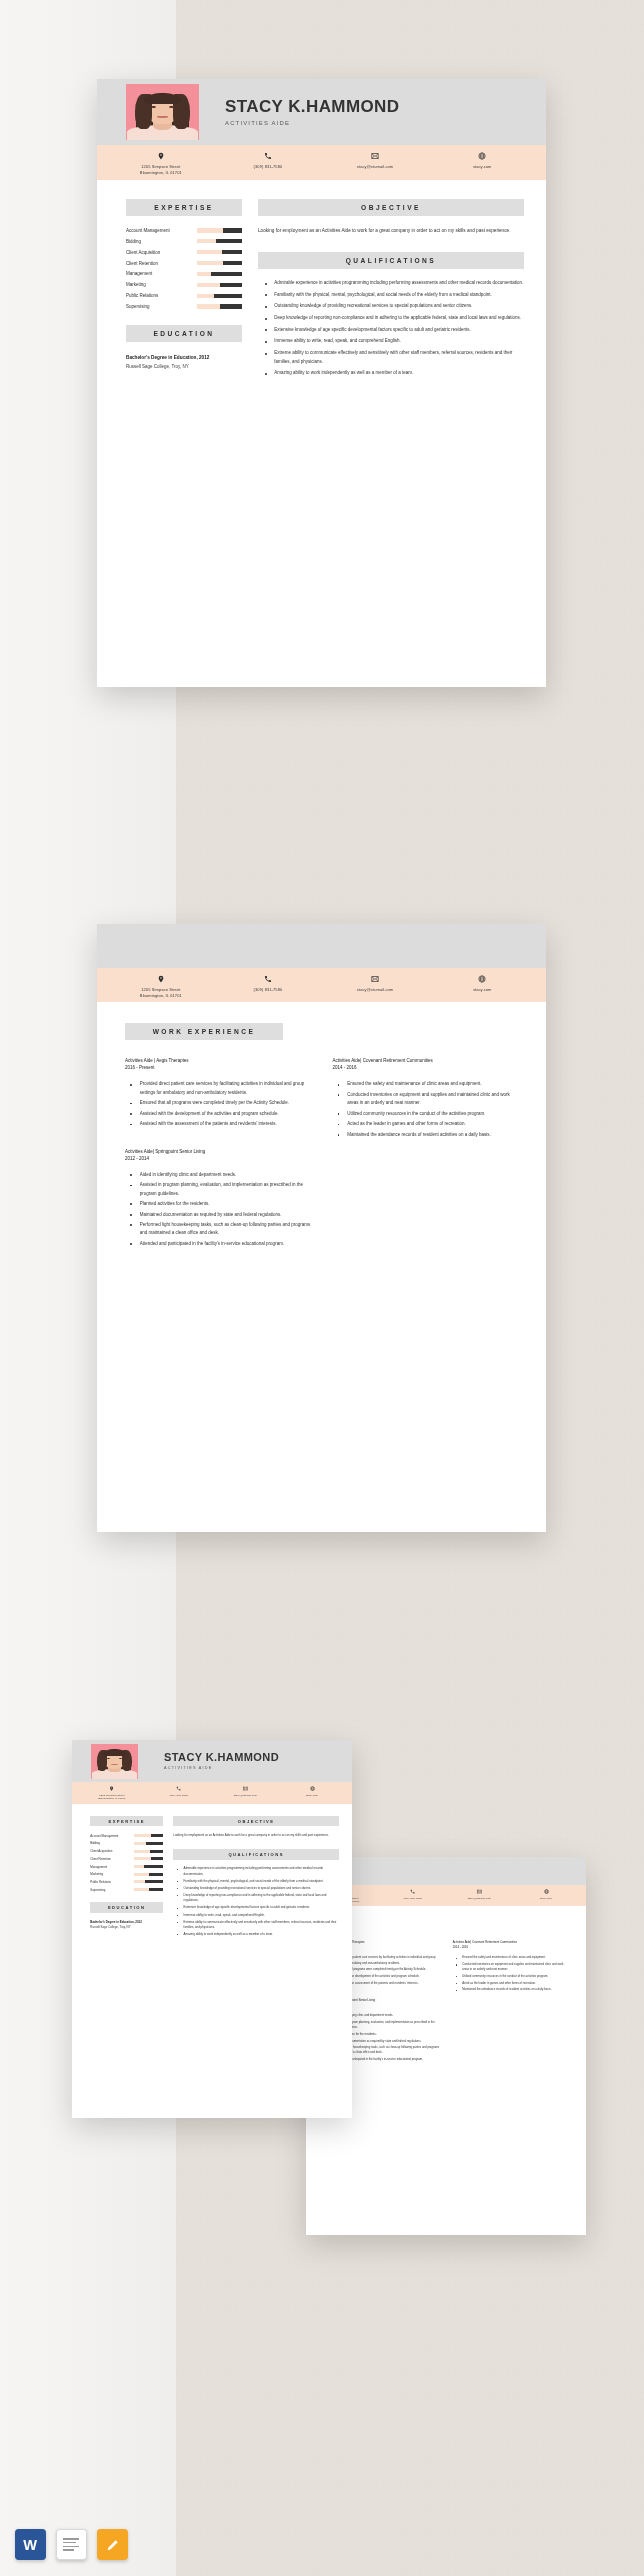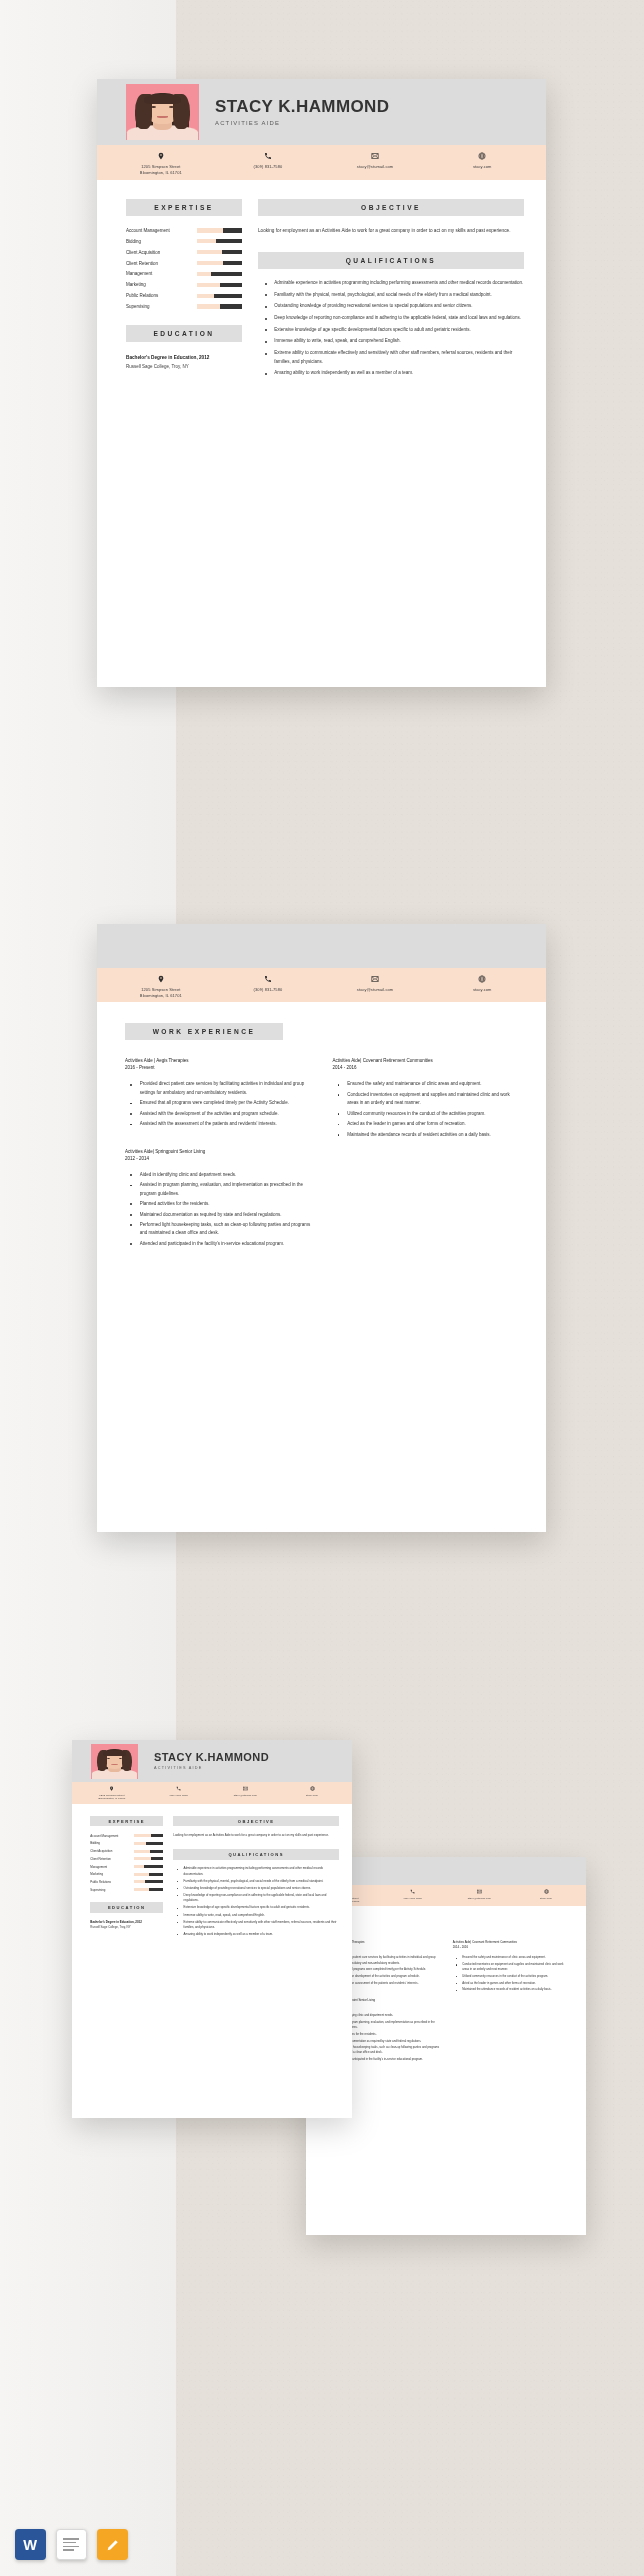--- a/index.html
+++ b/index.html
@@ -74,21 +74,21 @@
   .photo .eye-l, .photo .eye-r {
     position: absolute; top: 40%; width: 7%; height: 3.4%;
     background: #4a3128; border-radius: 50%;
   }
   .photo .eye-l { left: 34%; }
   .photo .eye-r { right: 34%; }
   .photo .mouth {
     position: absolute; left: 43%; top: 58%; width: 14%; height: 3.6%;
     background: #c9746b; border-radius: 0 0 60% 60%;
   }
-  .name-block { padding-left: 16px; }
+  .name-block { padding-left: 16px; margin-left: 10px; }
   .res-name {
     font-weight: 700; color: #343434; letter-spacing: 0.4px; line-height: 1;
   }
   .res-role { color: #5a5a5a; letter-spacing: 1.2px; }
 
   
   .contact-bar {
     background: #fadfcd;
     display: flex;
     align-items: flex-start;

